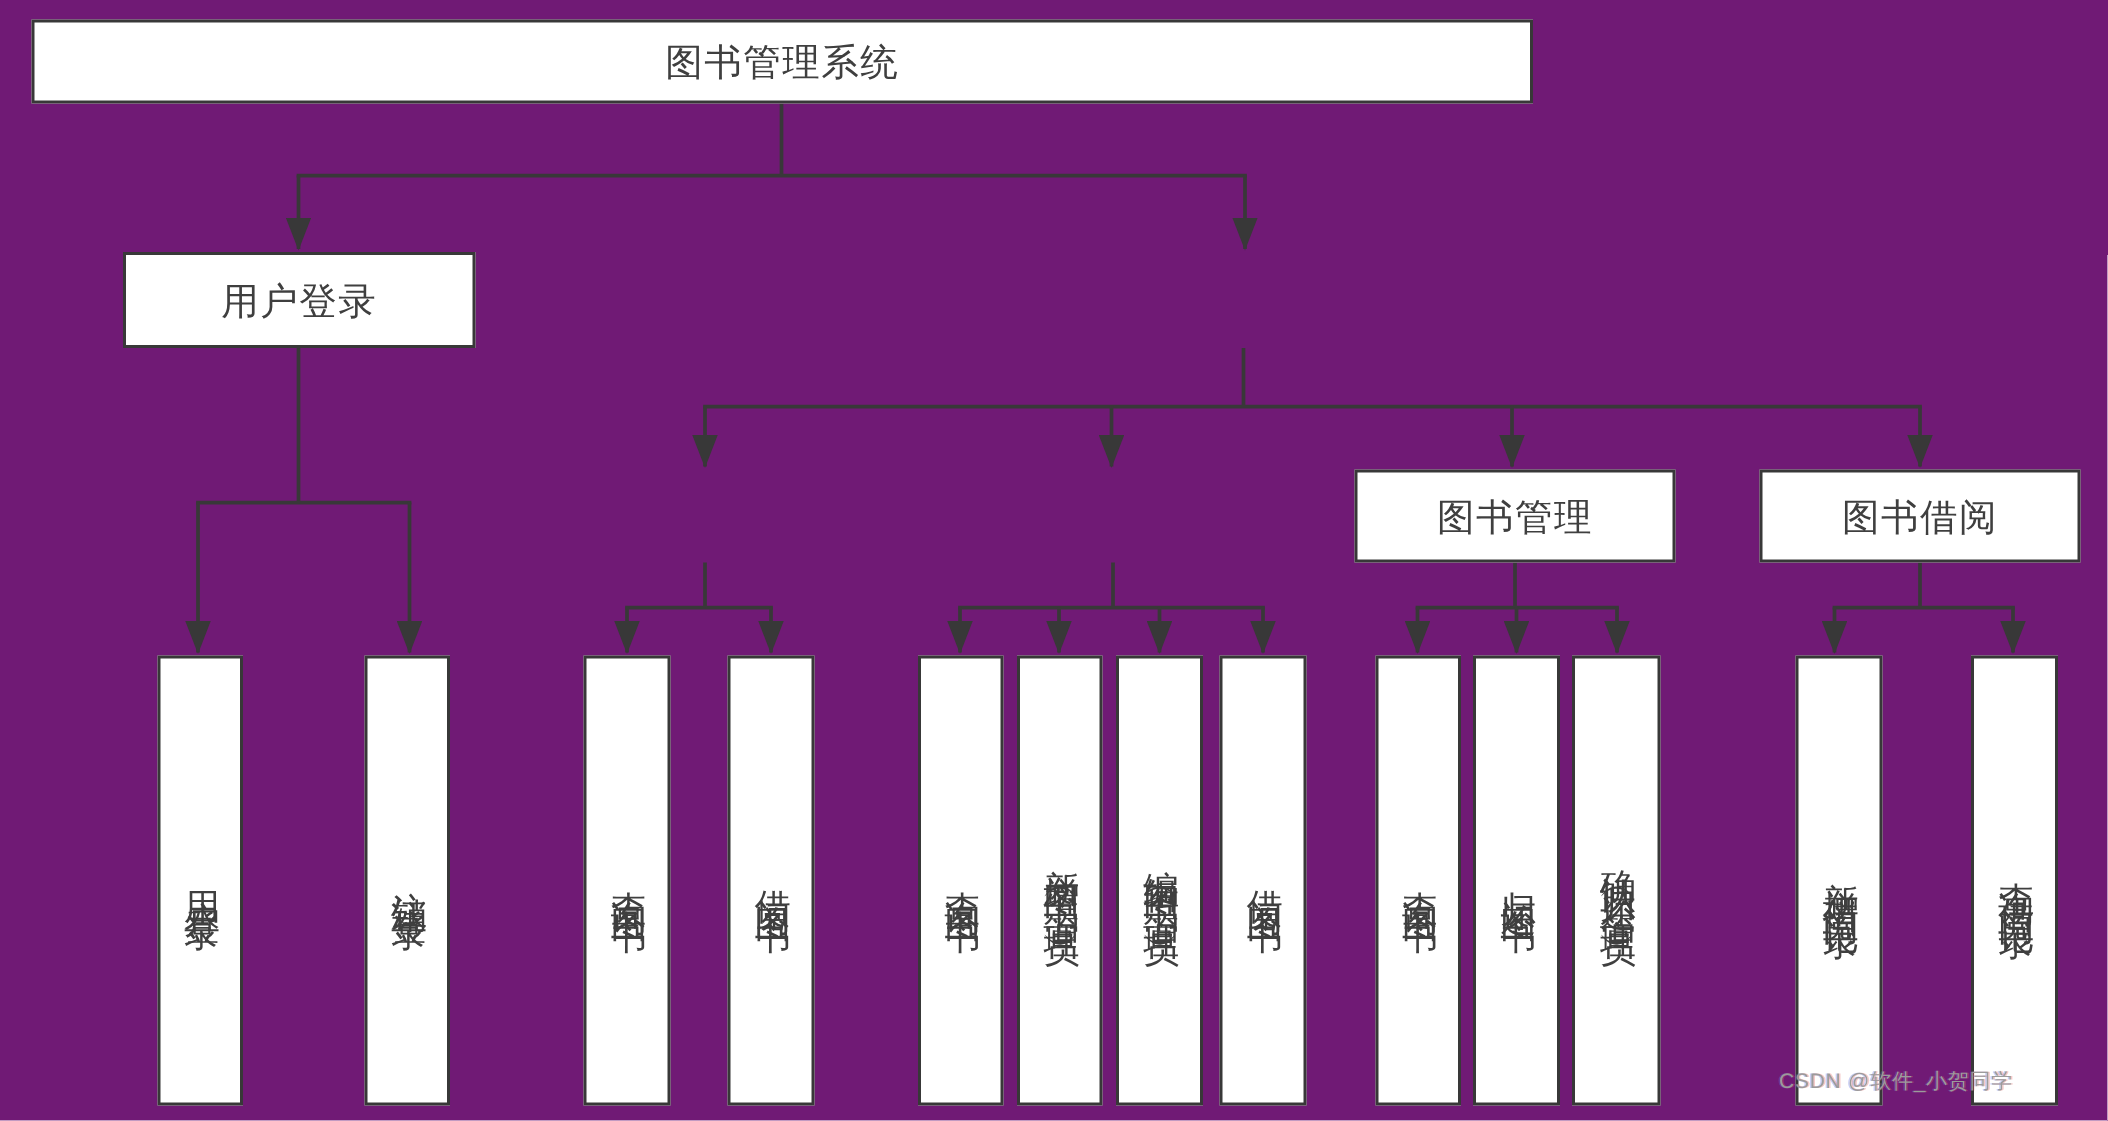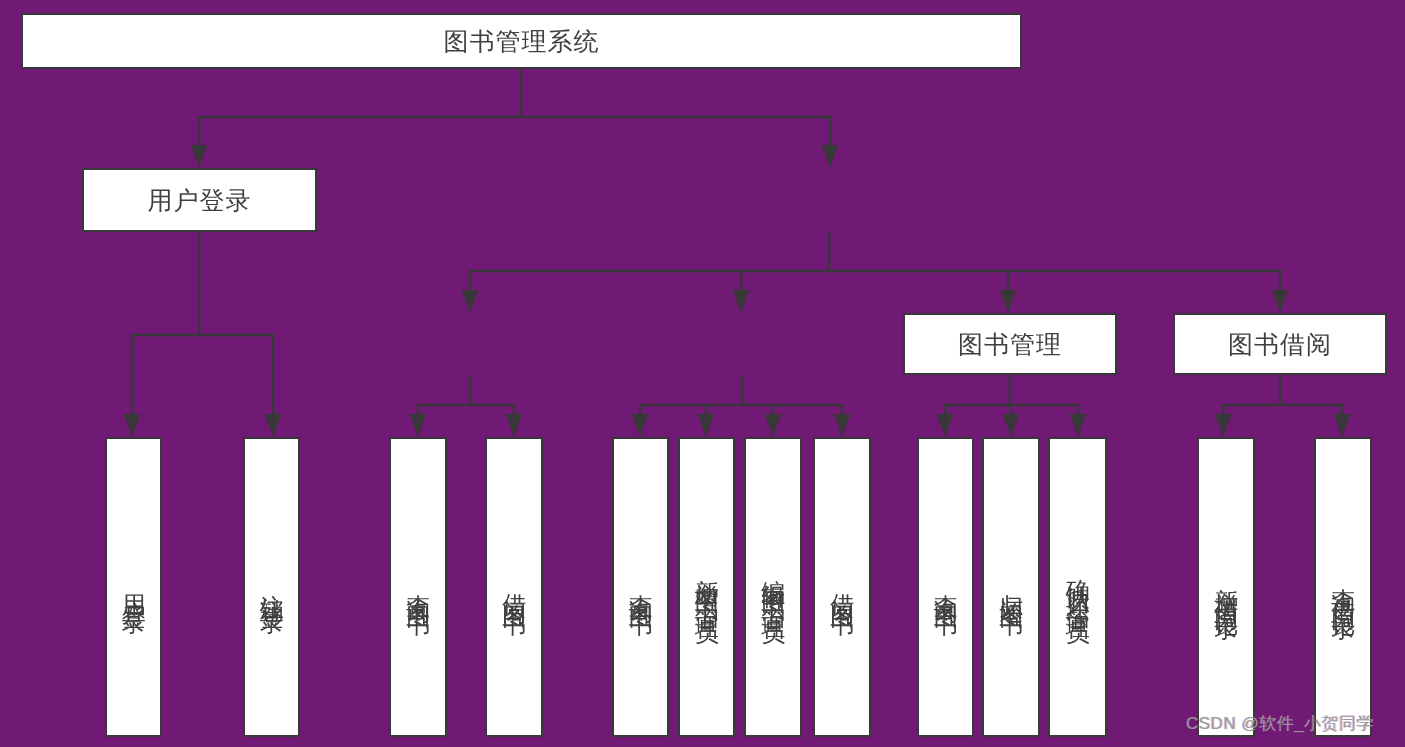--- a/index.html
+++ b/index.html
@@ -19,21 +19,21 @@
   }
   .lbl{
     color:#3f3f3f;font-size:25px;letter-spacing:1px;white-space:nowrap;
   }
   .leaf .lbl{
     writing-mode:vertical-rl;text-orientation:mixed;
     font-size:24px;letter-spacing:6px;line-height:1.1;
   }
   .watermark{
     position:absolute;left:1186px;top:712px;z-index:3;
-    color:#9b9b9b;font-size:17px;letter-spacing:.5px;white-space:nowrap;
+    color:#9b9b9b;font-size:14px;letter-spacing:.5px;white-space:nowrap;
     text-shadow:1px 0 0 rgba(224,96,96,.35),-1px 0 0 rgba(96,112,224,.35);
   }
 </style>
 </head>
 <body>
 
 <div id="canvas">
 
   <svg id="connectors" width="1405" height="747" viewBox="0 0 1405 747" aria-hidden="true">
     <defs>

